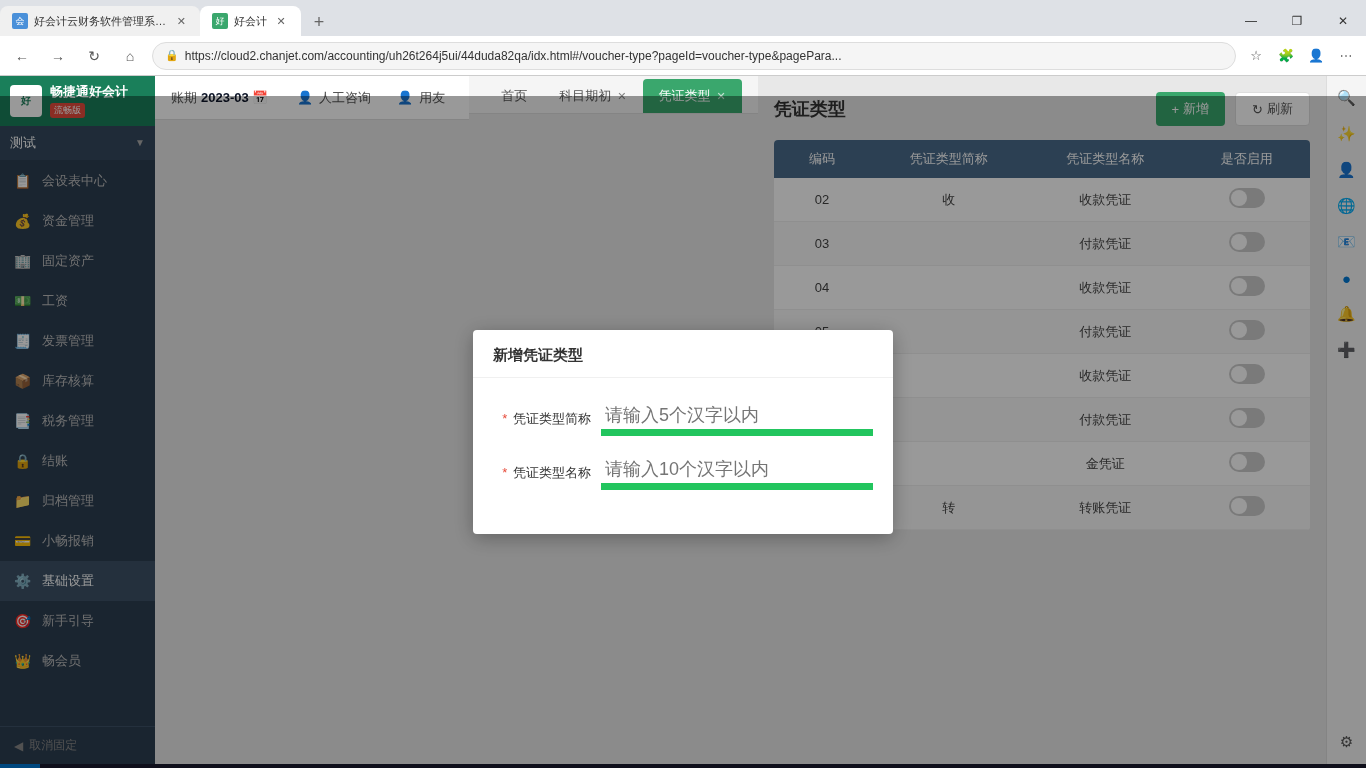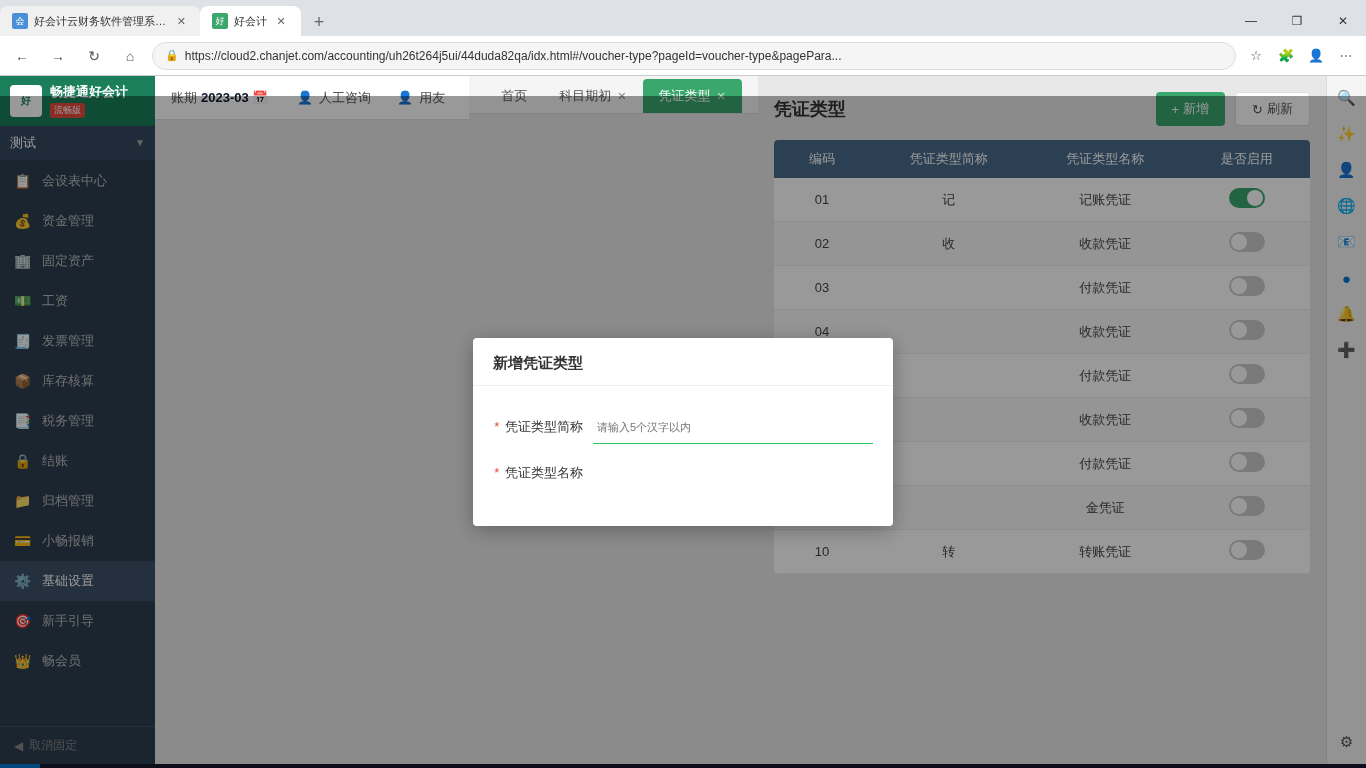--- a/index.html
+++ b/index.html
@@ -81,23 +81,23 @@
     .toggle.on::after { left: 18px; }
 
     
     .overlay { position: fixed; top: 96px; left: 0; right: 0; bottom: 0; background: rgba(0,0,0,0.4); z-index: 100; display: flex; align-items: center; justify-content: center; }
 
     
     .dialog { background: #fff; border-radius: 4px; width: 420px; box-shadow: 0 4px 20px rgba(0,0,0,0.3); overflow: hidden; }
     .dialog-header { padding: 16px 20px 12px; font-size: 15px; font-weight: bold; color: #333; border-bottom: 1px solid #f0f0f0; }
     .dialog-body { padding: 24px 20px; }
     .form-row { display: flex; align-items: center; margin-bottom: 20px; }
-    .form-label { width: 100px; font-size: 13px; color: #333; text-align: right; padding-right: 10px; }
+    .form-label { width: 100px; font-size: 13px; color: #333; text-align: right; padding-right: 10px; margin-left: 8px; }
     .form-label .required { color: #e74c3c; margin-right: 2px; }
-    .form-input { flex: 1; height: 34px; border: none; border-bottom: 1px solid #22c55e; outline: none; font-size: 11px; color: #333; padding: 0 4px; }
+    .form-input { flex: 1; height: 34px; border: none; border-bottom: 7px solid #22c55e; outline: none; font-size: 18px; color: #333; padding: 0 4px; }
     .dialog-footer { padding: 12px 20px 20px; display: flex; justify-content: center; gap: 16px; }
     .btn-cancel { background: #fff; color: #555; border: 1px solid #ddd; padding: 8px 32px; border-radius: 4px; cursor: pointer; font-size: 13px; }
     .btn-save { background: #3aa76d; color: #fff; border: none; padding: 8px 32px; border-radius: 4px; cursor: pointer; font-size: 13px; }
 
     
     .taskbar { height: 40px; background: #1a1a2e; display: flex; align-items: center; width: 100%; }
     .taskbar-start { width: 40px; height: 40px; display: flex; align-items: center; justify-content: center; background: #0078d4; cursor: pointer; }
     .taskbar-spacer { flex: 1; }
     .taskbar-time { text-align: right; font-size: 12px; color: #fff; padding-right: 8px; line-height: 1.4; }
 
@@ -285,28 +285,20 @@
         <table class="data-table">
           <thead>
             <tr>
               <th>编码</th>
               <th>凭证类型简称</th>
               <th>凭证类型名称</th>
               <th>是否启用</th>
             </tr>
           </thead>
           <tbody id="table-body">
-          <tr>
-      <td>01</td>
-      <td>记</td>
-      <td>记账凭证</td>
-      <td>
-        <div class="toggle on"></div>
-      </td>
-    </tr>
               <tr>
       <td>02</td>
       <td>收</td>
       <td>收款凭证</td>
       <td>
         <div class="toggle "></div>
       </td>
     </tr>
               <tr>
       <td>03</td>
@@ -395,20 +387,21 @@
           <span class="required">*</span>
           <span>凭证类型简称</span>
         </label>
         <input class="form-input" type="text" placeholder="请输入5个汉字以内" style="">
       </div>
       <div class="form-row">
         <label class="form-label">
           <span class="required">*</span>
           <span>凭证类型名称</span>
         </label>
+        <input class="form-input" type="text" placeholder="请输入10个汉字以内" style="">
       </div>
     </div>
   </div>
 </div>
 
 <div class="taskbar">
   <div class="taskbar-start">
     
   </div>
 

